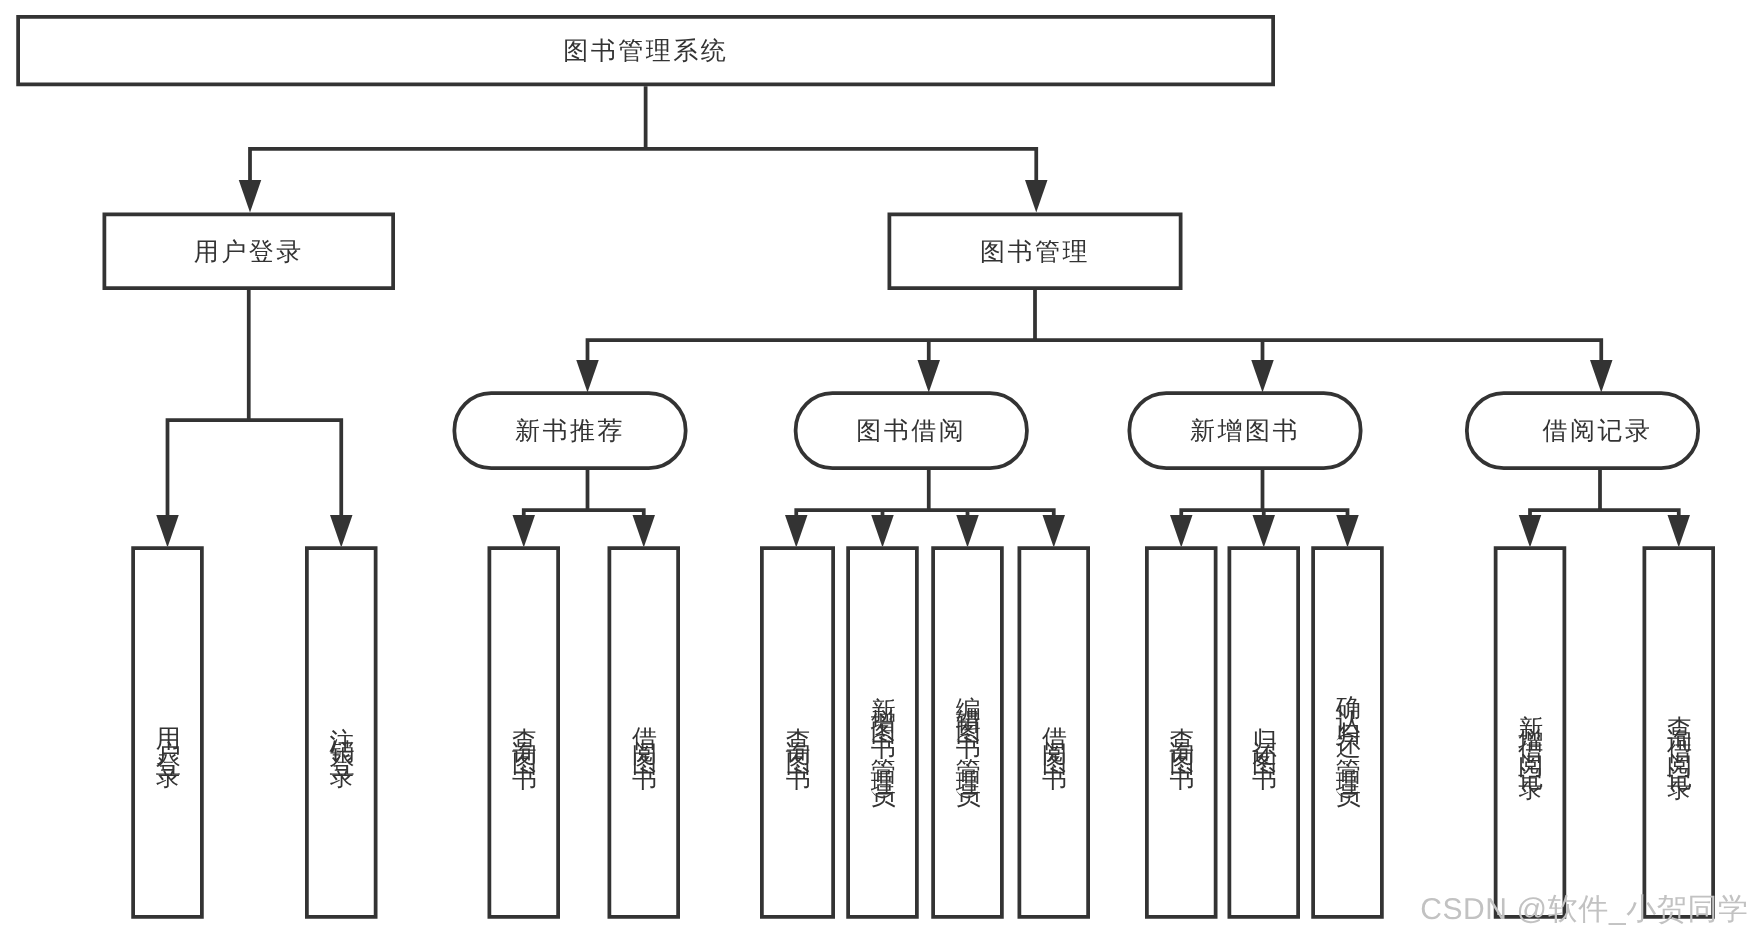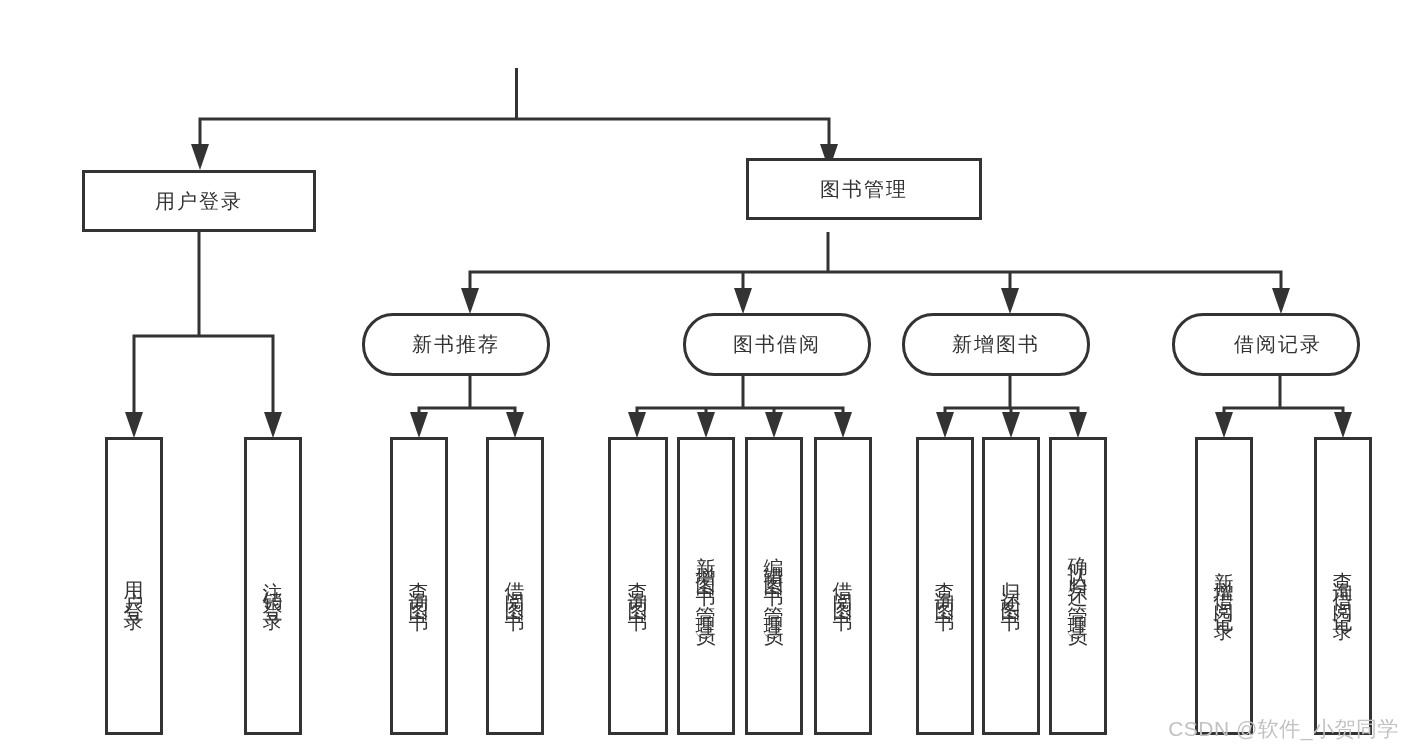--- a/index.html
+++ b/index.html
@@ -30,21 +30,21 @@
   .vlabel{
     writing-mode:vertical-rl;
     text-orientation:mixed;
     font-size:20px;color:var(--text);
     letter-spacing:10px;line-height:1.1;white-space:nowrap;
   }
   .leaf{width:58px;height:298px;top:437px;}
   .l3{width:188px;height:63px;top:313px;border-radius:31px;}
   .watermark{
     position:absolute;right:6px;bottom:4px;
-    font-size:21px;color:var(--wm);letter-spacing:0.5px;white-space:nowrap;
+    font-size:24px;color:var(--wm);letter-spacing:0.5px;white-space:nowrap;
   }
 </style>
 </head>
 <body>
 
 <div class="canvas">
 
   <svg class="connector-layer" width="1405" height="747" viewBox="0 0 1405 747" aria-hidden="true">
     <g stroke="currentColor" stroke-width="3" fill="none">
 
@@ -85,32 +85,35 @@
 
       <polygon points="936,412 954,412 945,438"></polygon>
       <polygon points="1002,412 1020,412 1011,438"></polygon>
       <polygon points="1069,412 1087,412 1078,438"></polygon>
 
       <polygon points="1215,412 1233,412 1224,438"></polygon>
       <polygon points="1334,412 1352,412 1343,438"></polygon>
     </g>
   </svg>
 
+  <div class="box" style="left:13px;top:12px;width:1007px;height:57px;">
+    <span class="hlabel">图书管理系统</span>
+  </div>
 
   <div class="box" style="left:82px;top:170px;width:234px;height:62px;">
     <span class="hlabel">用户登录</span>
   </div>
-  <div class="box" style="left:710px;top:158px;width:236px;height:62px;margin-left:36px;">
+  <div class="box" style="left:710px;top:170px;width:236px;height:62px;">
     <span class="hlabel">图书管理</span>
   </div>
 
   <div class="box l3" style="left:362px;">
     <span class="hlabel">新书推荐</span>
   </div>
-  <div class="box l3" style="left:635px;margin-left:48px;">
+  <div class="box l3" style="left:635px;">
     <span class="hlabel">图书借阅</span>
   </div>
   <div class="box l3" style="left:902px;">
     <span class="hlabel">新增图书</span>
   </div>
   <div class="box l3" style="left:1172px;padding-left:24px;">
     <span class="hlabel">借阅记录</span>
   </div>
 
   <div class="box leaf" style="left:105px;">

